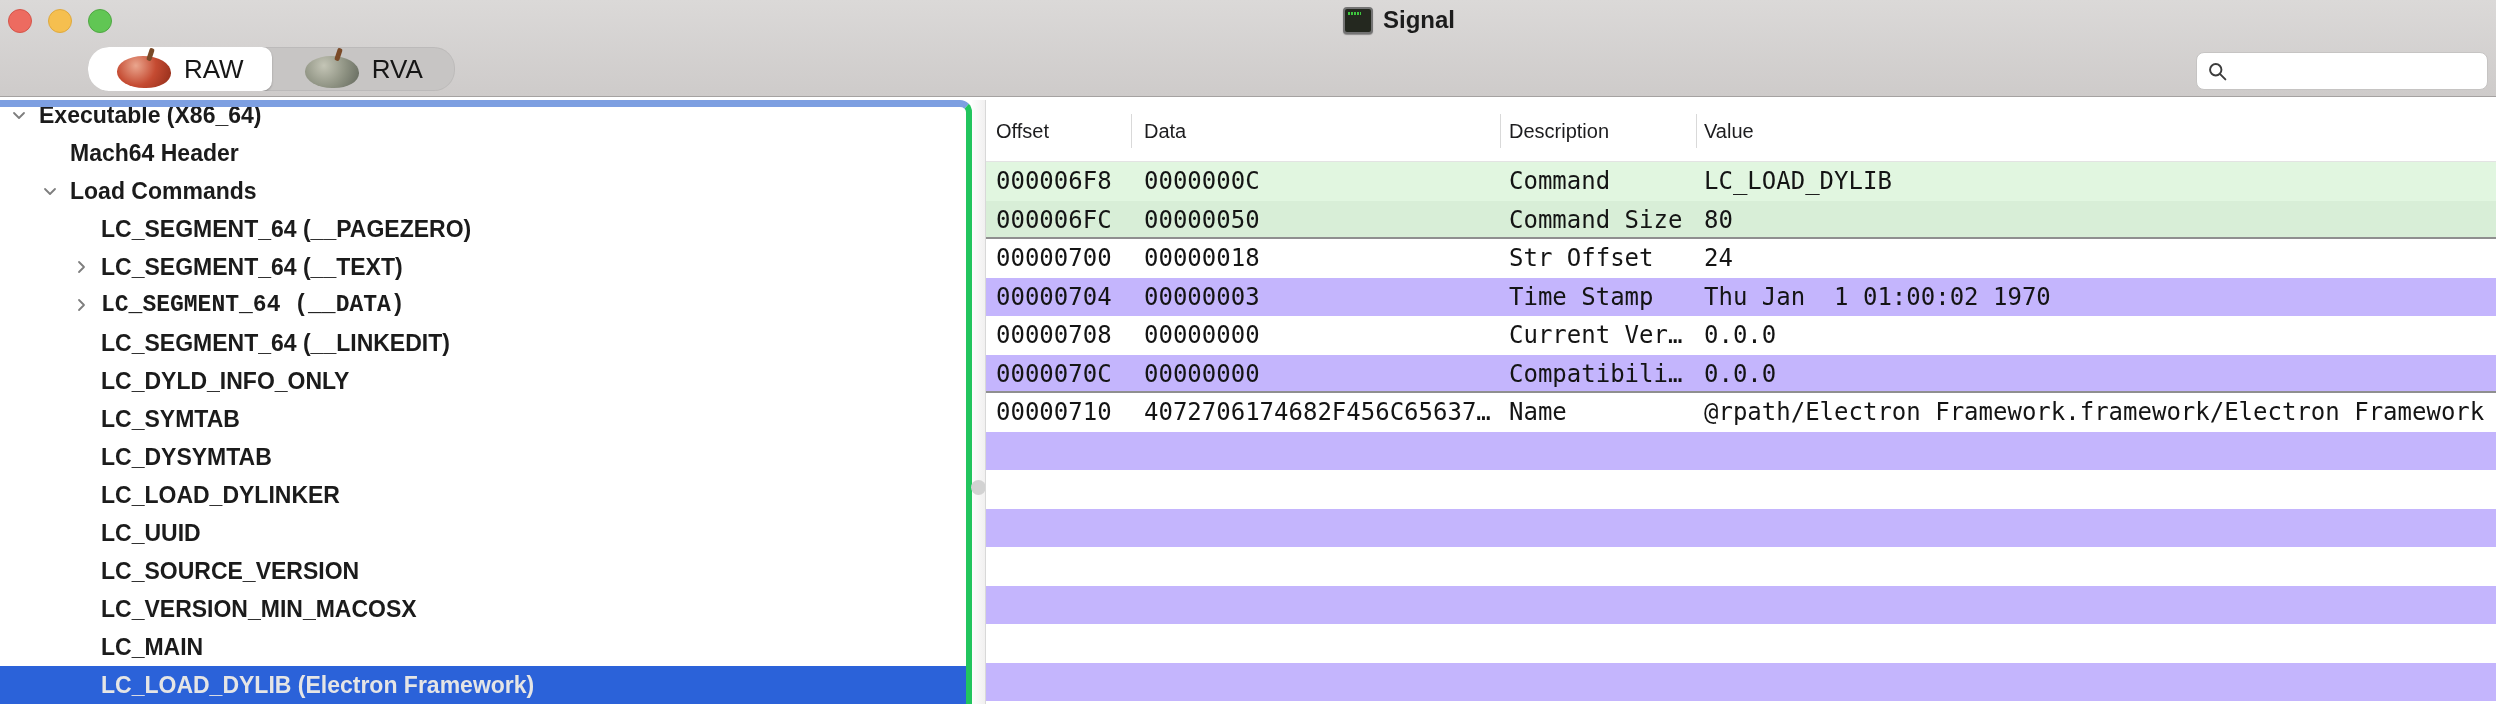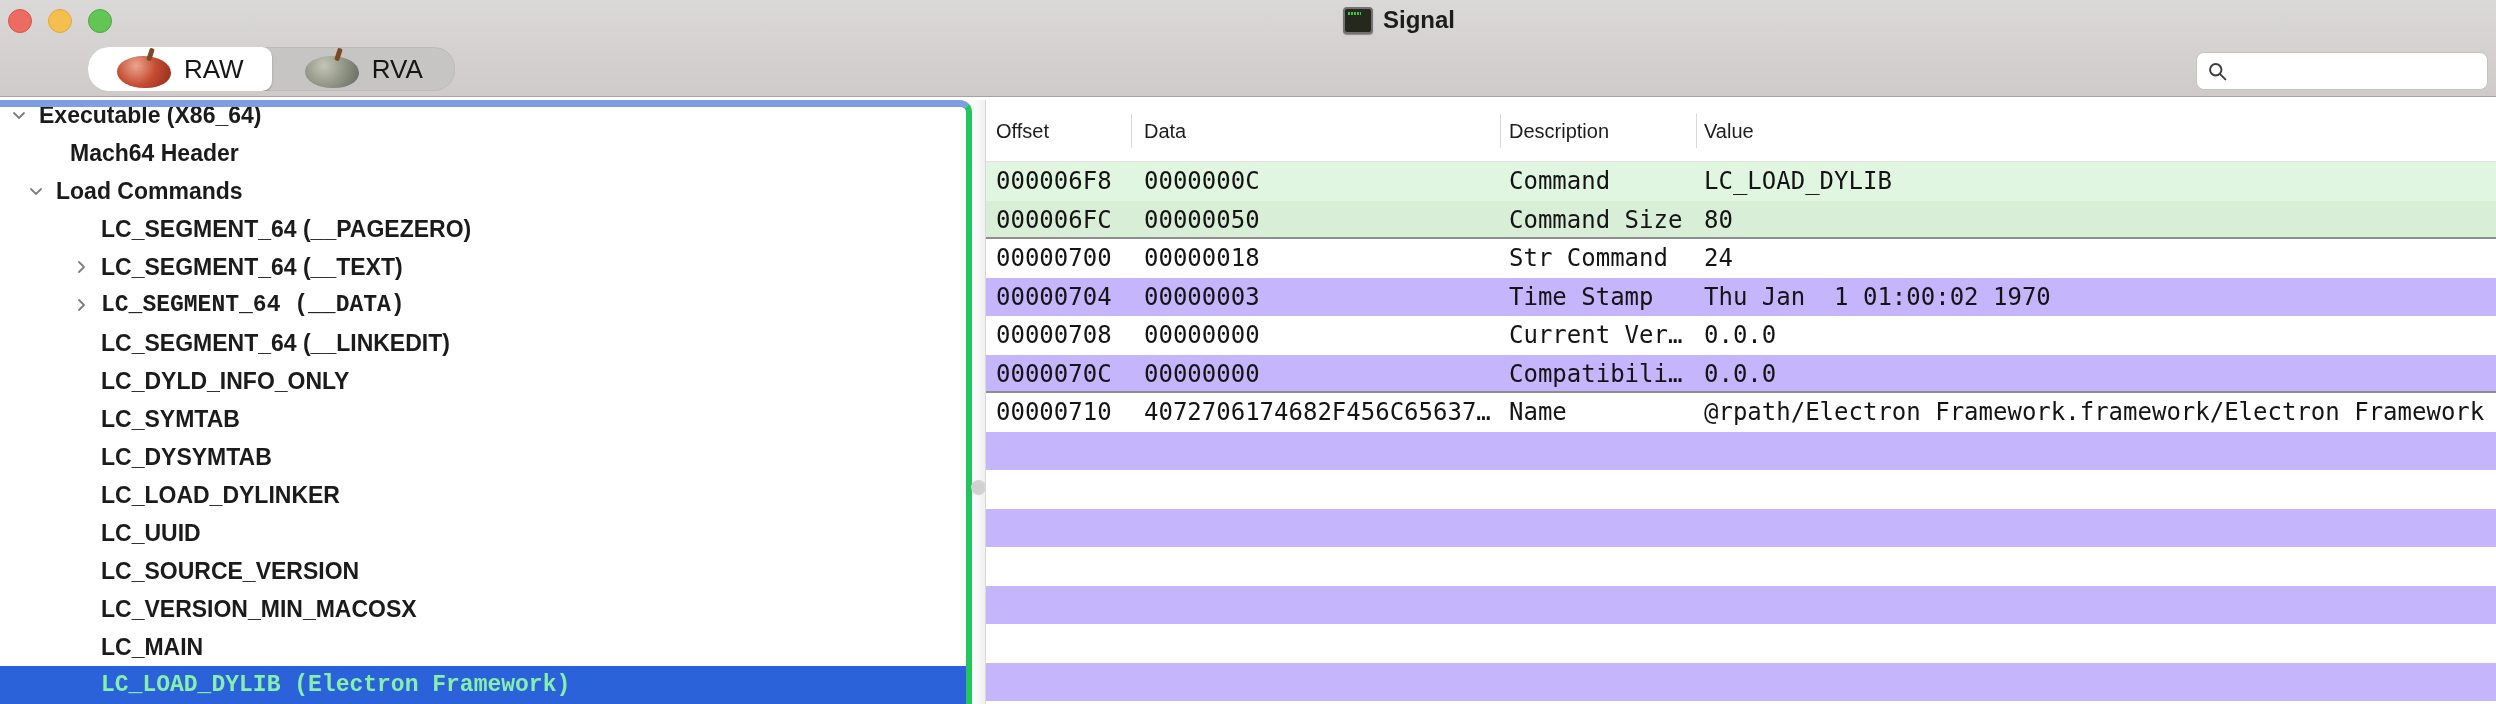--- a/index.html
+++ b/index.html
@@ -44,21 +44,21 @@
   .search svg{width:21px;height:21px;flex:none;}
   .search input{border:none;outline:none;flex:1;min-width:0;font-size:20px;background:transparent;
     margin-left:8px;font-family:"Liberation Sans",sans-serif;color:#222;}
   
   .sidebar{position:absolute;left:0;top:100px;width:972px;height:604px;background:#fff;
     border-top:7px solid #7d9fe1;border-right:6px solid #22c55e;border-top-right-radius:12px;
     box-sizing:border-box;overflow:hidden;}
   .tree{position:absolute;left:0;top:-11px;width:100%;}
   .tree-row{height:38px;display:flex;align-items:center;font-weight:bold;font-size:23px;
     color:#1b1b1b;white-space:nowrap;cursor:default;}
-  .tree-row.selected{background:#2b62d9;color:#86efac;font-family:Liberation Mono, monospace;}
+  .tree-row.selected{background:#2b62d9;color:#e5e5e5;}
   .chev{width:22px;height:22px;margin-right:9px;flex:none;display:flex;align-items:center;justify-content:center;}
   .chev svg{width:16px;height:16px;stroke:#7e7e7e;stroke-width:1.8;fill:none;stroke-linecap:round;stroke-linejoin:round;}
   .chev.hidden{visibility:hidden;}
   
   .splitter{position:absolute;left:972px;top:100px;width:13px;height:604px;
     background:linear-gradient(90deg,#fdfdfd,#f1f0f0);}
   .scroll-blob{position:absolute;left:971px;top:480px;width:15px;height:15px;border-radius:50%;
     background:#d2d2d2;}
   
   .content{position:absolute;left:985px;top:100px;width:1511px;height:604px;background:#fff;
@@ -117,21 +117,21 @@
           <svg viewBox="0 0 16 16">
             <path d="M3 6 L8 11 L13 6"></path>
           </svg>
         </span>
         <span>Executable (X86_64)</span>
       </div>
       <div class="tree-row" style="padding-left: 39px;">
         <span class="chev hidden"></span>
         <span>Mach64 Header</span>
       </div>
-      <div class="tree-row" style="padding-left: 25px;">
+      <div class="tree-row" style="padding-left: 39px;">
         <span class="chev">
           <svg viewBox="0 0 16 16">
             <path d="M3 6 L8 11 L13 6"></path>
           </svg>
         </span>
         <span>Load Commands</span>
       </div>
       <div class="tree-row" style="padding-left: 70px;">
         <span class="chev hidden"></span>
         <span>LC_SEGMENT_64 (__PAGEZERO)</span>
@@ -217,21 +217,21 @@
       </div>
       <div class="trow green-b sep">
         <div class="td c0">000006FC</div>
         <div class="td c1">00000050</div>
         <div class="td c2">Command Size</div>
         <div class="td c3">80</div>
       </div>
       <div class="trow">
         <div class="td c0">00000700</div>
         <div class="td c1">00000018</div>
-        <div class="td c2">Str Command</div>
+        <div class="td c2">Str Offset</div>
         <div class="td c3">24</div>
       </div>
       <div class="trow zebra">
         <div class="td c0">00000704</div>
         <div class="td c1">00000003</div>
         <div class="td c2">Time Stamp</div>
         <div class="td c3">Thu Jan  1 01:00:02 1970</div>
       </div>
       <div class="trow">
         <div class="td c0">00000708</div>

